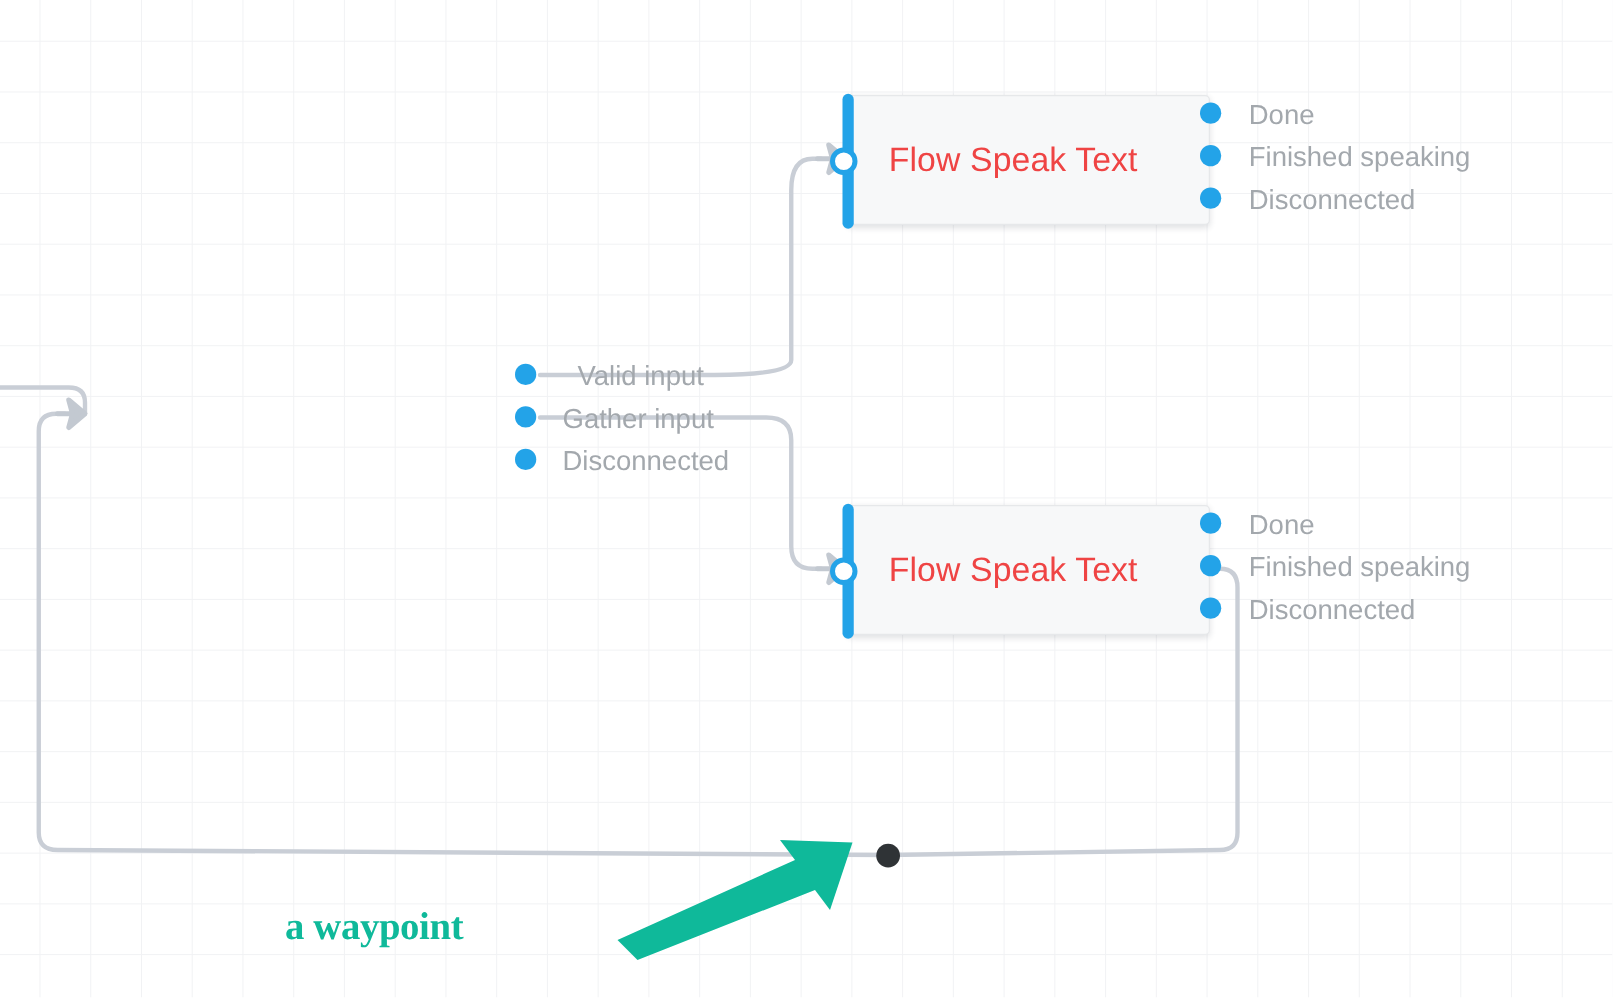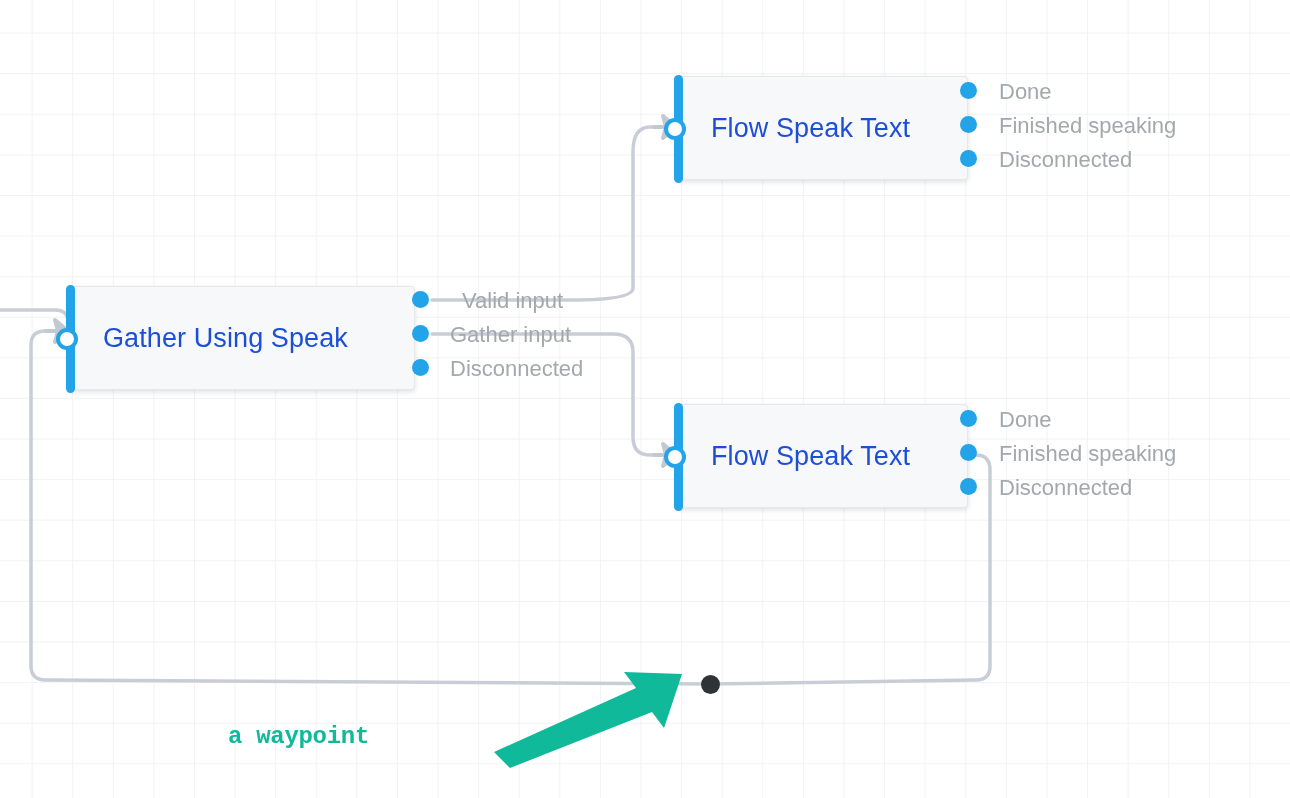--- a/index.html
+++ b/index.html
@@ -53,21 +53,21 @@
     top: -2px;
     width: 9px;
     height: 108px;
     border-radius: 5px;
     background: #23a3e8;
   }
   .node-title {
     padding-left: 32px;
     padding-right: 16px;
     font-size: 27px;
-    color: #1d4ed8;
+    color: #ef4444;
     font-family: "Liberation Sans", sans-serif;
     white-space: nowrap;
     letter-spacing: 0.1px;
   }
 
   
   .port-in {
     position: absolute;
     width: 22px;
     height: 22px;
@@ -101,24 +101,24 @@
     position: absolute;
     width: 19px;
     height: 19px;
     border-radius: 50%;
     background: #2f3336;
   }
 
   
   .annotation-label {
     position: absolute;
-    font-size: 24px;
+    font-size: 31px;
     font-weight: bold;
     color: #0fb99a;
-    font-family: Liberation Mono, monospace;
+    font-family: Liberation Serif, serif;
     white-space: nowrap;
     letter-spacing: -0.3px;
   }
   #annotation-arrow {
     position: absolute;
     left: 486px;
     top: 660px;
     width: 240px;
     height: 110px;
     pointer-events: none;
@@ -149,25 +149,20 @@
         <use href="#arrowGlyph"></use>
       </g>
     <g transform="translate(676,127)">
         <use href="#arrowGlyph"></use>
       </g>
     <g transform="translate(676,455)">
         <use href="#arrowGlyph"></use>
       </g>
   </svg>
 
-  <div class="node" style="left:70px; top:286px; width:345px;">
-    <div class="node-accent"></div>
-    <div class="port-in"></div>
-    <div class="node-title">Gather Using Speak</div>
-  </div>
 
   <div class="port-out" style="left:412px; top:291px;"></div>
   <div class="port-label" style="left:450px; top:290px;margin-left:12px;">Valid input</div>
 
   <div class="port-out" style="left:412px; top:325px;"></div>
   <div class="port-label" style="left:450px; top:324px;">Gather input</div>
 
   <div class="port-out" style="left:412px; top:359px;"></div>
   <div class="port-label" style="left:450px; top:358px;">Disconnected</div>
 

